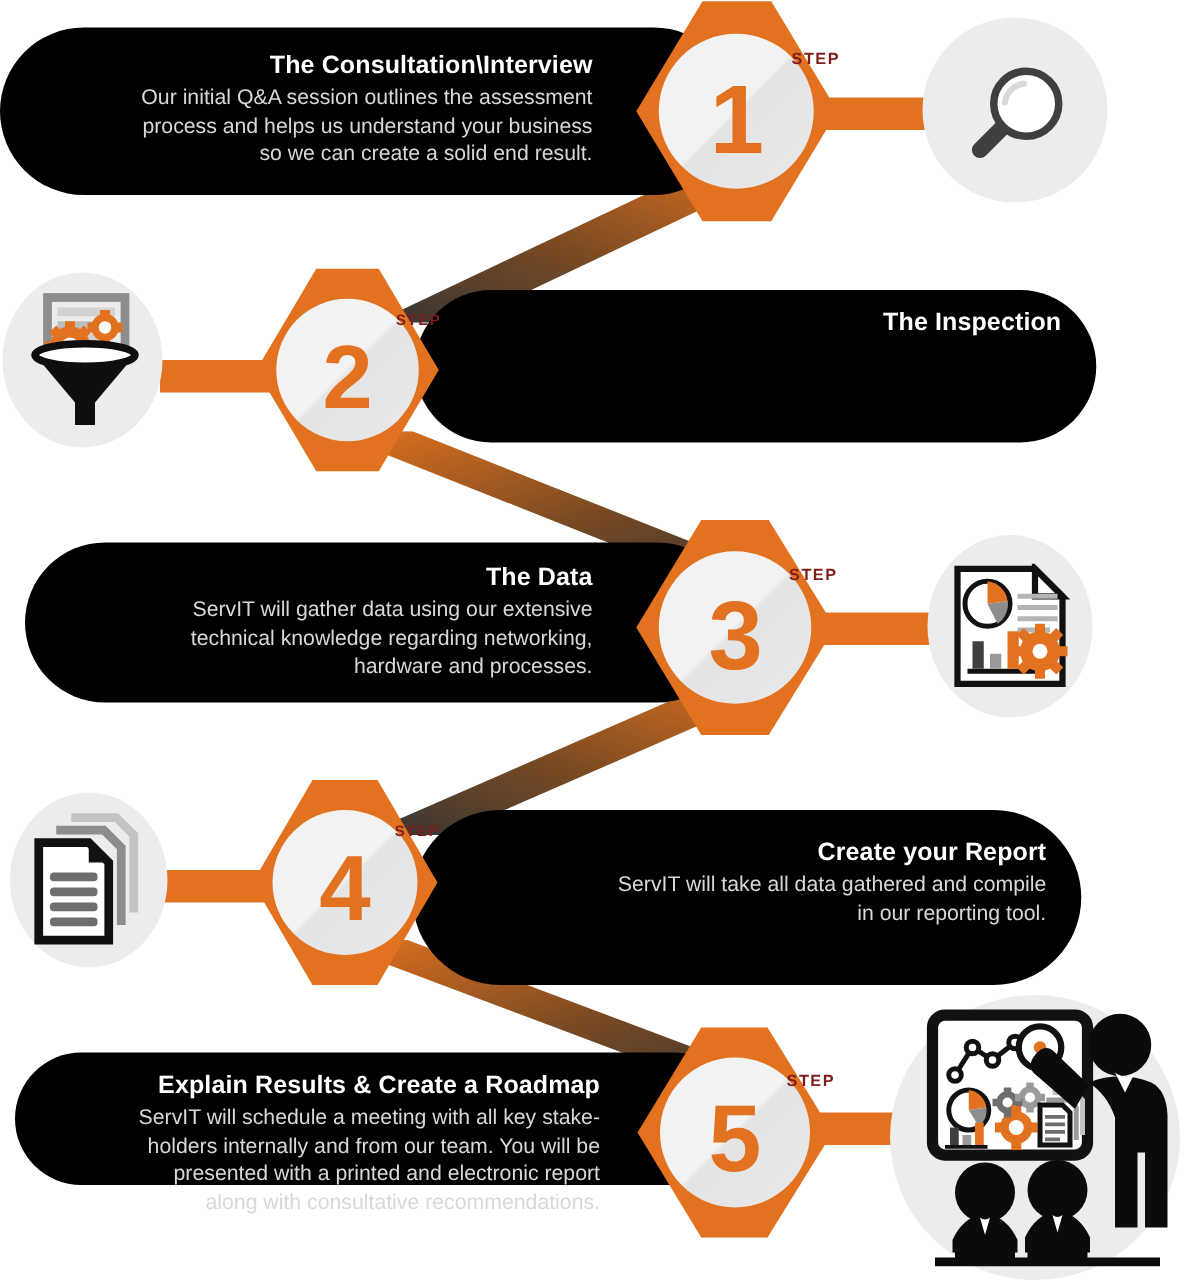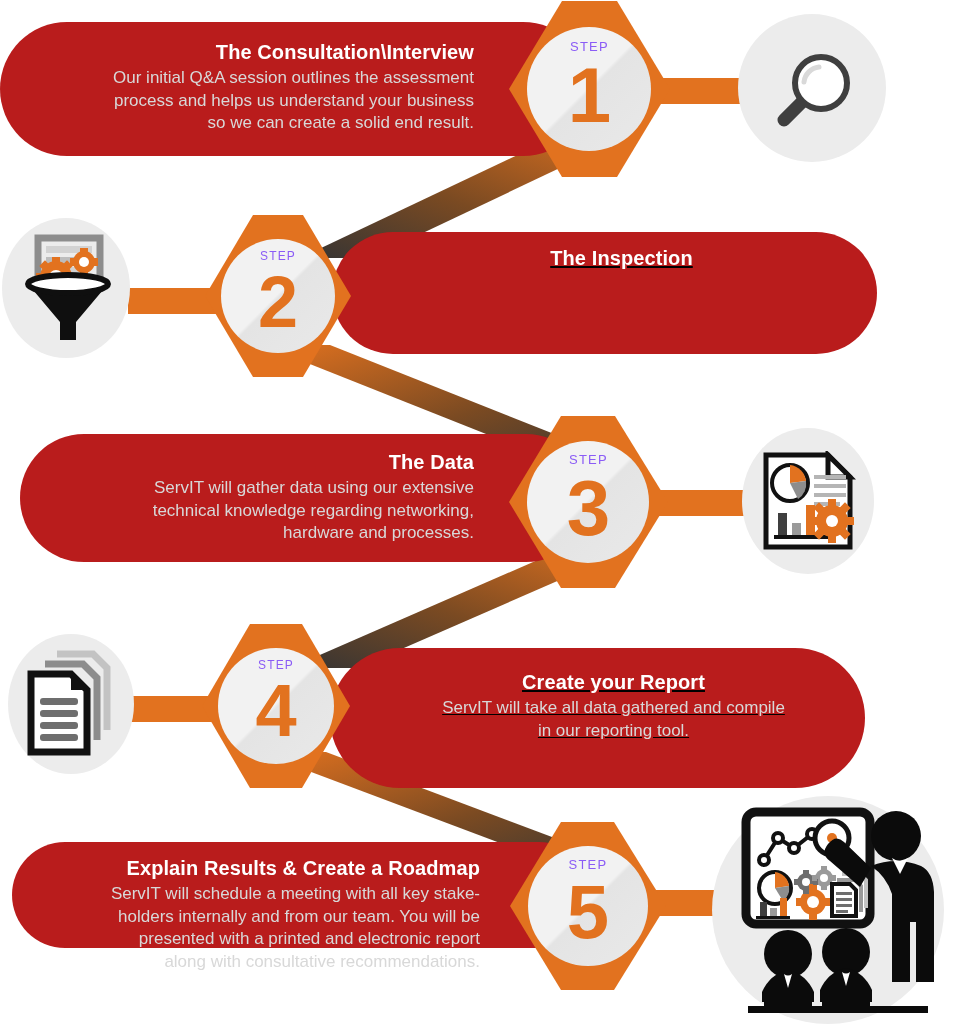--- a/index.html
+++ b/index.html
@@ -17,21 +17,21 @@
 
   
   .diag{position:absolute;z-index:1;}
 
   
   .arm{position:absolute;height:26px;background:#E2721F;z-index:2;}
 
   
   .panel{
     position:absolute;
-    background:#b91c1c;
+    background:#000000;
     border-radius:999px;
     z-index:3;
     box-sizing:border-box;
   }
   .panel .ptitle{
     color:#ffffff;
     font-weight:bold;
     font-size:20px;
     letter-spacing:.1px;
     line-height:1.25;
@@ -39,31 +39,31 @@
   }
   .panel .pbody{
     color:#d8d8d8;
     font-size:17px;
     line-height:1.33;
     font-weight:400;
     margin:0;
     white-space:pre-line;
   }
   .panel.right-al{ text-align:right; }
-  .panel.left-al{ text-align:center;text-decoration:underline; }
+  .panel.left-al{ text-align:right;text-decoration:underline; }
 
   
   .hexwrap{position:absolute;z-index:6;}
   .hexwrap svg{display:block;}
   .hexlabel{
     position:absolute;left:0;right:0;
-    text-align:center;
-    color:#8b5cf6;
+    text-align:right;
+    color:#7f1d1d;
     font-size:13px;
-    font-weight:normal;
+    font-weight:bold;
     letter-spacing:1.2px;
     pointer-events:none;
   }
   .hexnum{
     position:absolute;left:0;right:0;
     text-align:center;
     color:#E2721F;
     font-weight:bold;
     pointer-events:none;
     line-height:1;

